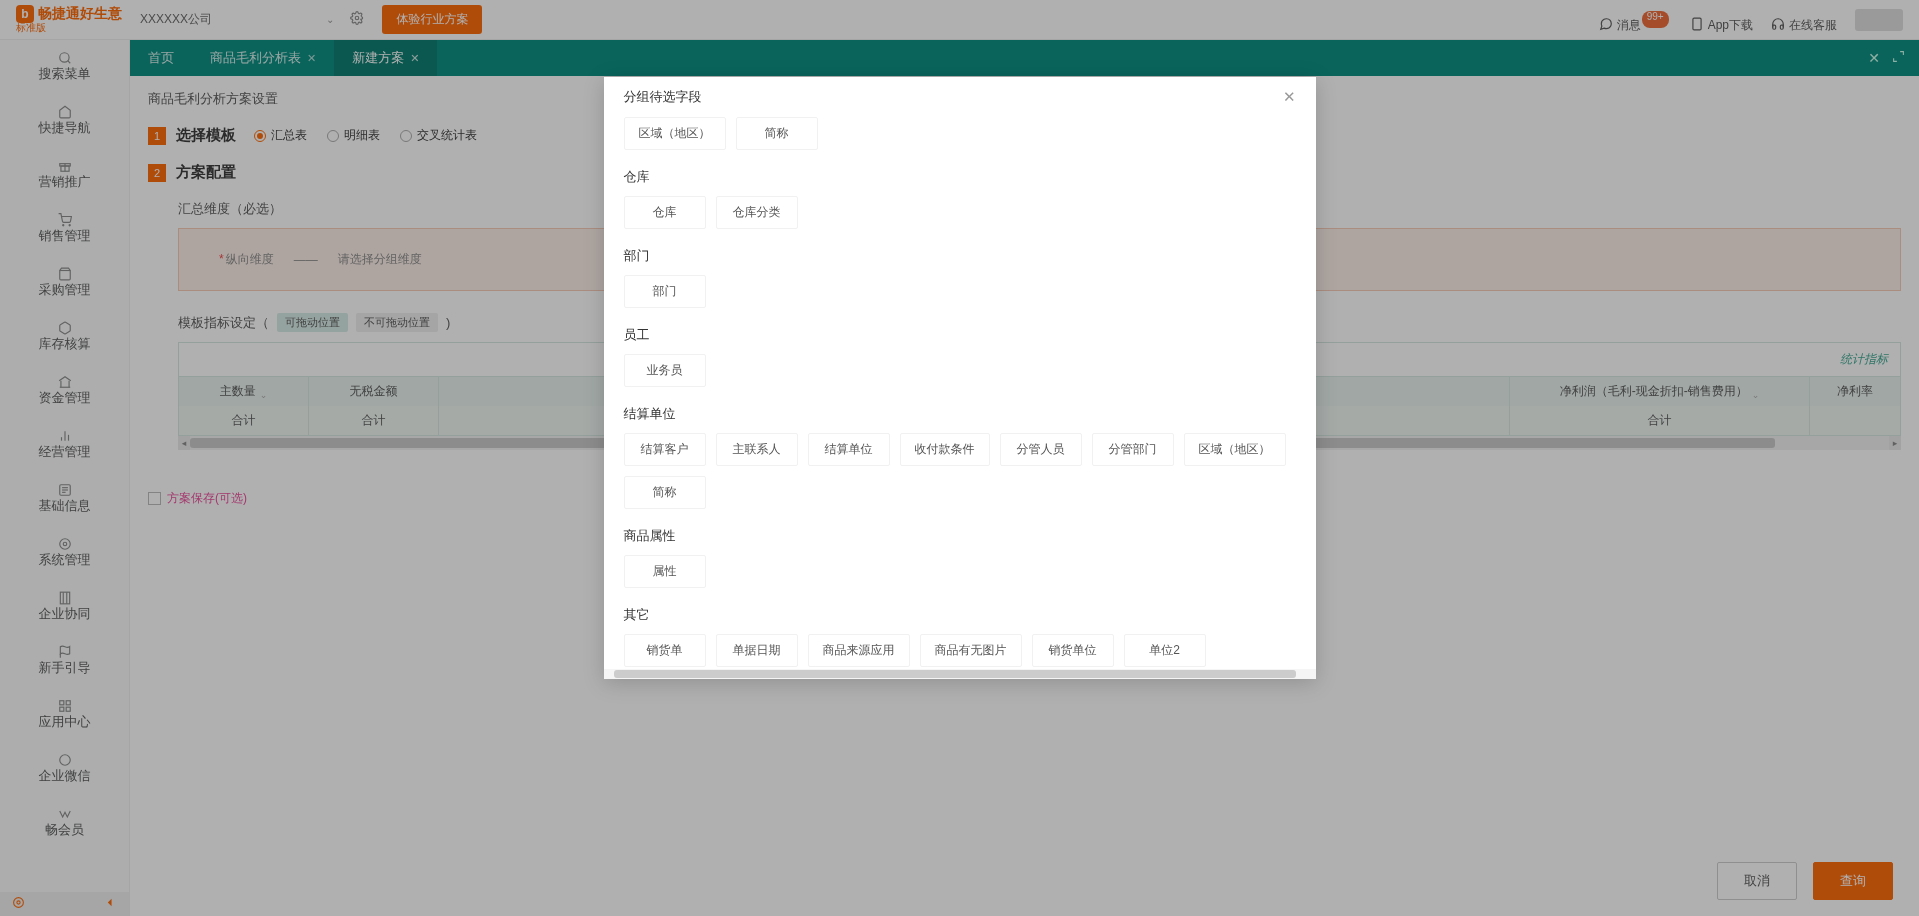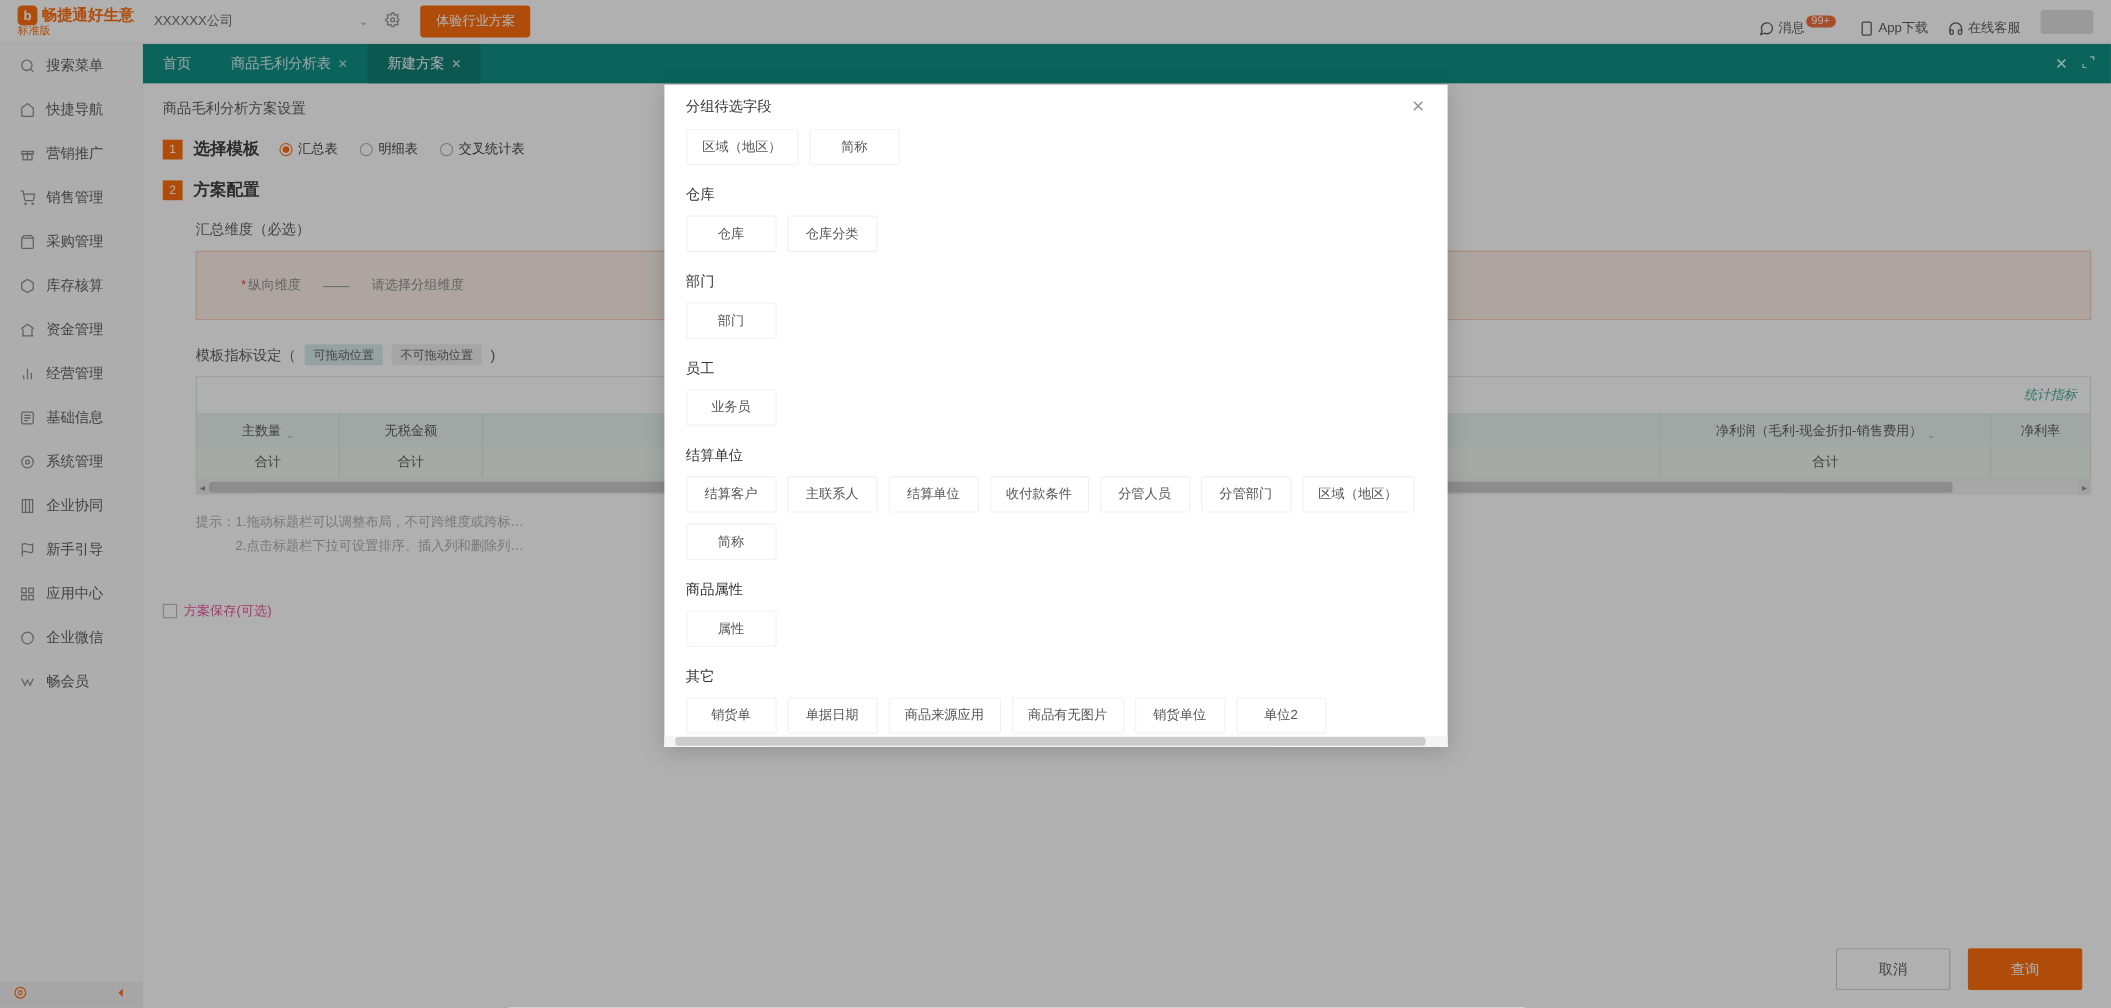--- a/index.html
+++ b/index.html
@@ -10,28 +10,28 @@
 .logo-area { width: 114px; display: flex; flex-direction: column; align-items: flex-start; }
 .logo-main { display: flex; align-items: center; gap: 4px; color: #f60; font-weight: bold; font-size: 14px; }
 .logo-icon { width: 18px; height: 18px; background: #f60; border-radius: 4px; display: flex; align-items: center; justify-content: center; color: #fff; font-size: 12px; }
 .logo-sub { font-size: 10px; color: #f60; margin-top: -2px; }
 .company-select { display: flex; align-items: center; color: #666; cursor: pointer; margin-left: 10px; }
 .company-name { margin-right: 114px; }
 .chevron { font-size: 10px; color: #999; }
 .gear-ico { margin-left: 16px; color: #888; cursor: pointer; }
 .trial-btn { margin-left: 18px; background: #f60; color: #fff; border: none; padding: 6px 14px; border-radius: 3px; cursor: pointer; font-size: 12px; }
 .header-right { margin-left: auto; display: flex; align-items: center; gap: 18px; color: #555; }
-.hdr-item { display: flex; align-items: center; gap: 4px; cursor: pointer; margin-top: 12px; }
+.hdr-item { display: flex; gap: 4px; cursor: pointer; margin-top: 12px; }
 .hdr-ico { width: 14px; height: 14px; }
 .badge { background: #e63; color: #fff; border-radius: 8px; padding: 0 5px; font-size: 10px; position: relative; top: -6px; left: -3px; }
 .avatar { width: 48px; height: 22px; background: #ddd; border-radius: 3px; }
 
 
 .sidebar { position: fixed; top: 40px; left: 0; bottom: 0; width: 130px; background: #fafbfb; border-right: 1px solid #eee; display: flex; flex-direction: column; }
-.side-item { display: flex; align-items: center; gap: 10px; padding: 11px 18px; color: #555; cursor: pointer; font-size: 13px; }
+.side-item { display: flex; align-items: center; padding: 11px 18px; color: #555; cursor: pointer; font-size: 13px; flex-direction: column; }
 .side-ico { width: 14px; height: 14px; display: inline-flex; align-items: center; justify-content: center; color: #888; }
 .sidebar-footer { margin-top: auto; height: 24px; background: #f0f0f0; display: flex; align-items: center; justify-content: space-between; padding: 0 12px; }
 .sf-gear { color: #f60; cursor: pointer; }
 .sf-col { color: #f60; cursor: pointer; }
 
 
 .main { position: fixed; top: 40px; left: 130px; right: 0; bottom: 0; display: flex; flex-direction: column; }
 .tabbar { height: 36px; background: #008b7e; display: flex; align-items: center; padding-left: 0; }
 .tab { padding: 0 18px; height: 100%; display: flex; align-items: center; color: #d9efec; cursor: pointer; font-size: 13px; gap: 6px; }
 .tab.active { background: #00796c; color: #fff; }
@@ -69,21 +69,21 @@
 .hbtn { position: absolute; top: 0; width: 12px; height: 14px; background: #eaeaea; display: flex; align-items: center; justify-content: center; font-size: 9px; color: #888; }
 .hbtn.l { left: 0; }
 .hbtn.r { right: 0; }
 
 .tips { margin: 14px 0 0 30px; color: #aaa; font-size: 12px; line-height: 1.8; }
 
 .save-row { margin-top: 40px; display: flex; align-items: center; gap: 6px; color: #ec4899; }
 .ck { width: 13px; height: 13px; border: 1px solid #bbb; display: inline-block; cursor: pointer; }
 
 .footer-btns { position: fixed; right: 26px; bottom: 16px; display: flex; gap: 16px; }
-.fbtn { padding: 9px 38px; border: 1px solid #ccc; background: #fff; cursor: pointer; font-size: 13px; color: #555; border-radius: 2px; }
+.fbtn { padding: 9px 26px; border: 1px solid #ccc; background: #fff; cursor: pointer; font-size: 13px; color: #555; border-radius: 2px; }
 .fbtn.primary { background: #f60; border-color: #f60; color: #fff; }
 
 
 .overlay { position: fixed; inset: 0; background: rgba(30,30,30,.35); z-index: 50; }
 .modal { position: fixed; top: 77px; left: 50%; transform: translateX(-50%); width: 712px; height: 602px; background: #fff; z-index: 60; display: flex; flex-direction: column; box-shadow: 0 4px 20px rgba(0,0,0,.18); }
 .m-head { height: 40px; display: flex; align-items: center; justify-content: space-between; padding: 0 20px; font-size: 13px; color: #333; }
 .m-close { cursor: pointer; color: #999; font-size: 15px; }
 .m-body { flex: 1; overflow-y: auto; padding: 0 20px 2px; position: relative; }
 .m-body::-webkit-scrollbar { width: 10px; }
 .m-body::-webkit-scrollbar-track { background: #f5f5f5; }
@@ -384,24 +384,20 @@
         <div class="tcol" style="width:300px">合计</div>
         <div class="tcol" style="width:90px;border-right:none"></div>
       </div>
     </div>
     <div class="hscroll">
       <span class="hbtn l">◂</span>
       <div class="hbar"></div>
       <span class="hbtn r">▸</span>
     </div>
 
-    <div class="tips">
-      <div>提示：1.拖动标题栏可以调整布局，不可跨维度或跨标…</div>
-      <div style="margin-left:36px">2.点击标题栏下拉可设置排序、插入列和删除列…</div>
-    </div>
 
     <div class="save-row">
       <span class="ck"></span>
       <span>方案保存(可选)</span>
     </div>
   </div>
 </div>
 
 <div class="footer-btns">
   <button class="fbtn">取消</button>

